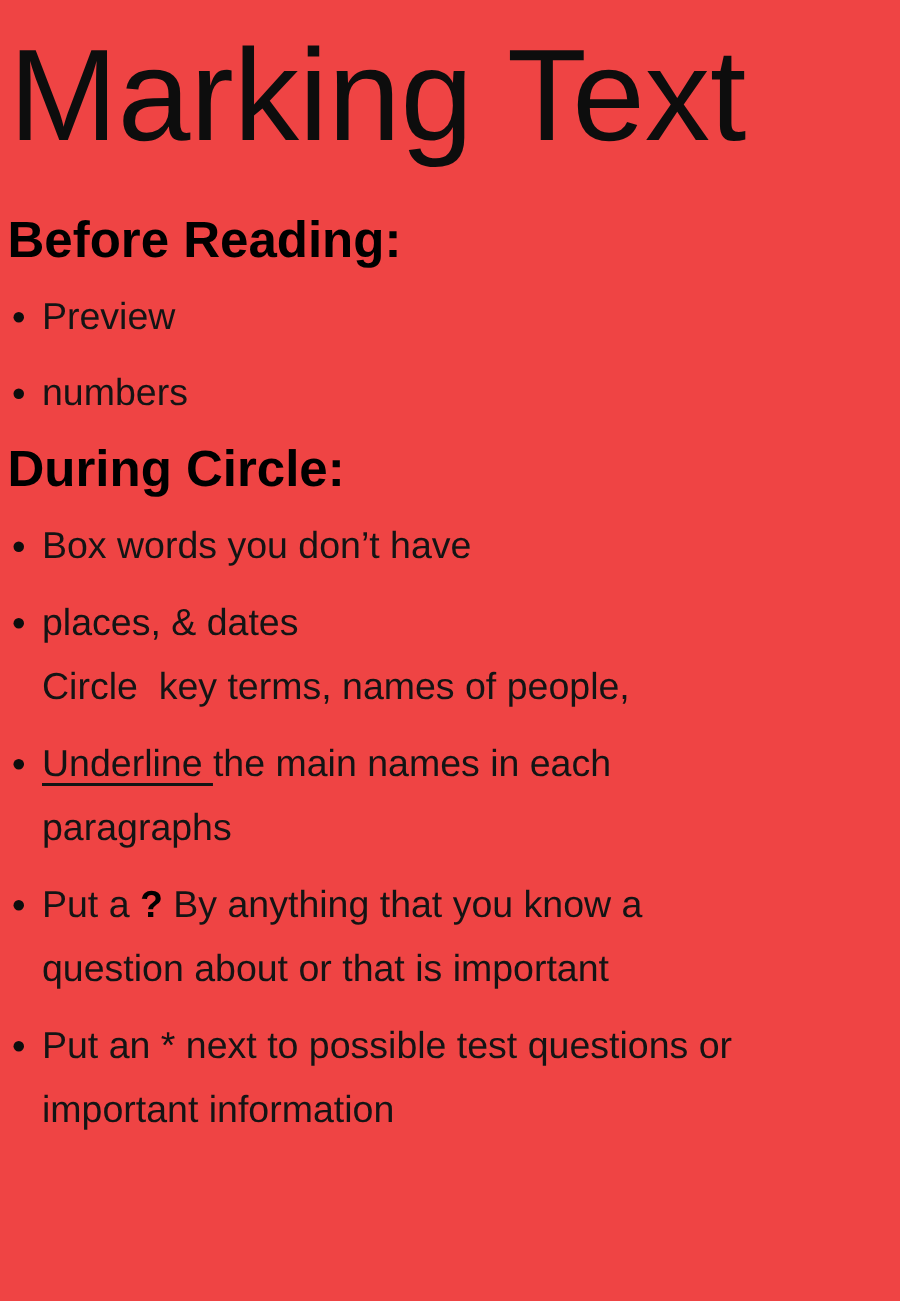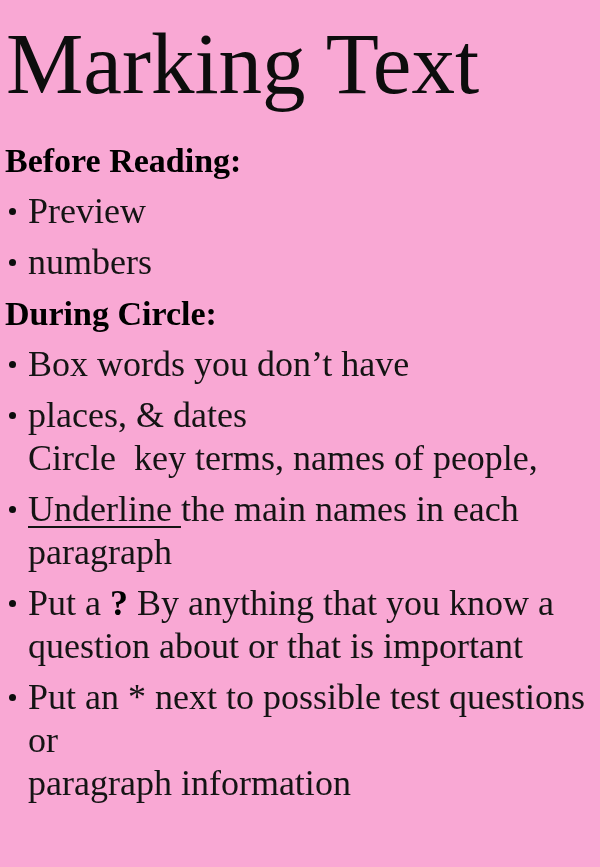--- a/index.html
+++ b/index.html
@@ -4,23 +4,23 @@
 <style>
   html, body {
     margin: 0;
     padding: 0;
     background: #ffffff;
   }
   .page {
     position: relative;
     width: 600px;
     height: 867px;
-    background: #f9a8d4;
+    background: #ef4444;
     color: #141414;
-    font-family: Liberation Serif, serif;
+    font-family: Liberation Sans, sans-serif;
     overflow: hidden;
     box-sizing: border-box;
   }
   .title {
     font-size: 87px;
     font-weight: 300;
     line-height: 91px;
     letter-spacing: 0px;
     color: #0d0d0d;
     margin: 18px 0 30px 6px;
@@ -43,21 +43,21 @@
   .dot {
     flex: 0 0 auto;
     width: 7px;
     height: 7px;
     border-radius: 50%;
     background: #0d0d0d;
     margin-top: 18px;
   }
   .btext {
     margin-left: 12px;
-    font-size: 36px;
+    font-size: 25px;
     line-height: 43px;
     color: #141414;
   }
   .line {
     white-space: pre-wrap;
   }
   .u {
     text-decoration: underline;
     text-decoration-thickness: 2px;
     text-underline-offset: 5px;
@@ -104,33 +104,33 @@
     <div class="btext">
       <div class="line">places, &amp; dates</div>
       <div class="line">Circle  key terms, names of people,</div>
     </div>
   </div>
 
   <div class="bullet">
     <span class="dot"></span>
     <div class="btext">
       <div class="line"><span class="u">Underline </span><span>the main names in each</span></div>
-      <div class="line">paragraph</div>
+      <div class="line">paragraphs</div>
     </div>
   </div>
 
   <div class="bullet">
     <span class="dot"></span>
     <div class="btext">
       <div class="line"><span>Put a </span><span class="b">?</span><span> By anything that you know a</span></div>
       <div class="line">question about or that is important</div>
     </div>
   </div>
 
   <div class="bullet">
     <span class="dot"></span>
     <div class="btext">
       <div class="line">Put an * next to possible test questions or</div>
-      <div class="line">paragraph information</div>
+      <div class="line">important information</div>
     </div>
   </div>
 
 </div>
 
 </body></html>

